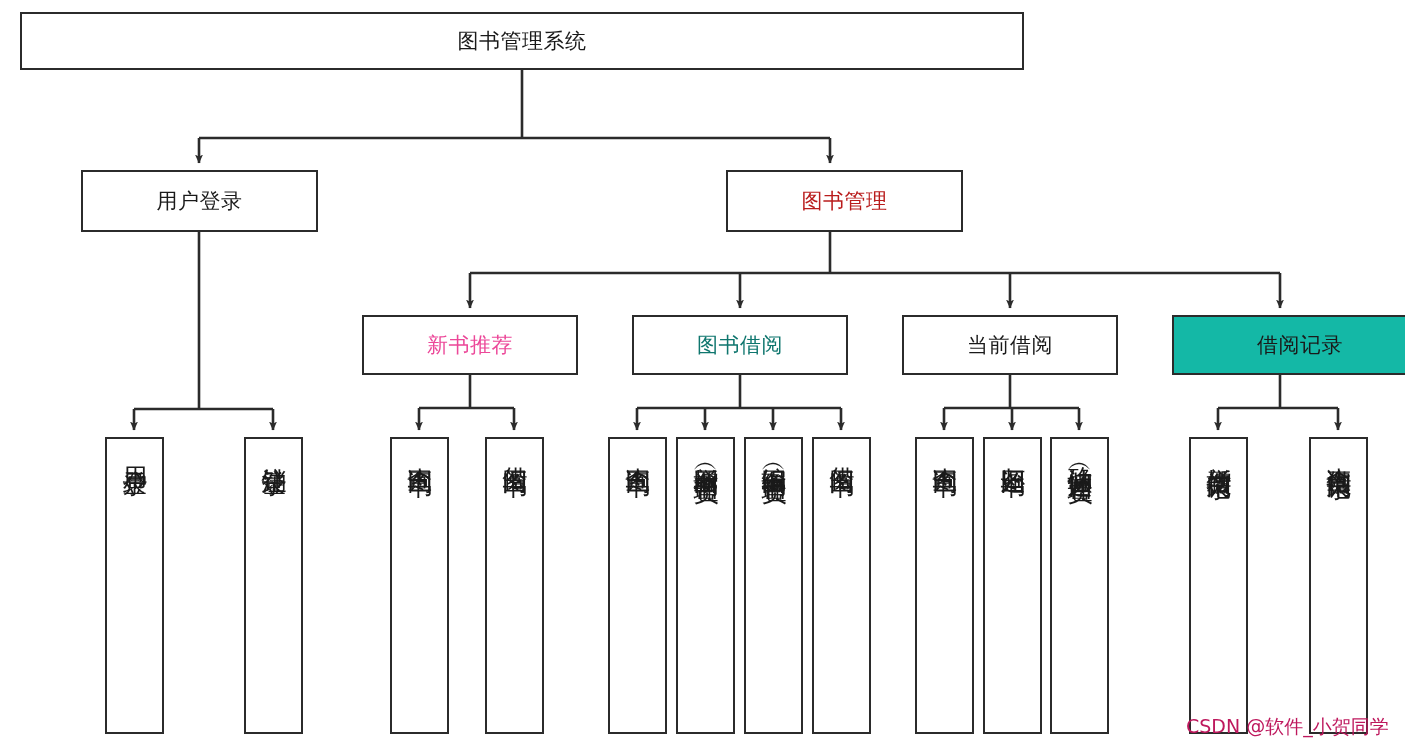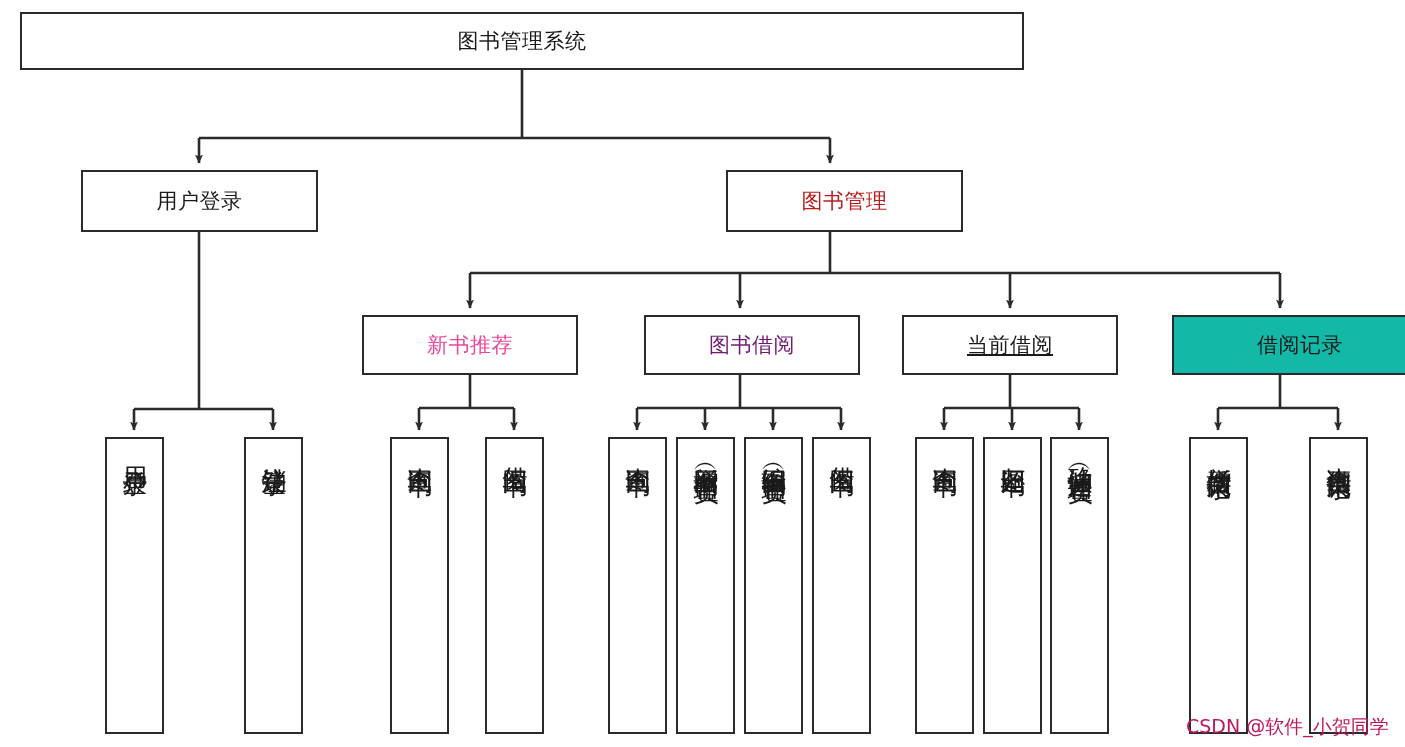--- a/index.html
+++ b/index.html
@@ -130,24 +130,24 @@
   <div class="node horiz" style="left: 81px; top: 170px; width: 237px; height: 62px; border-color: rgb(43, 43, 43); background: rgb(255, 255, 255); color: rgb(26, 26, 26);">
     <span class="node-label">用户登录</span>
   </div>
   <div class="node horiz" style="left: 711px; top: 170px; width: 237px; height: 62px; border-color: rgb(43, 43, 43); background: rgb(255, 255, 255); color: #b91c1c; margin-left: 15px;">
     <span class="node-label">图书管理</span>
   </div>
 
   <div class="node horiz" style="left: 362px; top: 315px; width: 216px; height: 60px; border-color: rgb(43, 43, 43); background: rgb(255, 255, 255); color: #ec4899;">
     <span class="node-label">新书推荐</span>
   </div>
-  <div class="node horiz" style="left: 632px; top: 315px; width: 216px; height: 60px; border-color: rgb(43, 43, 43); background: rgb(255, 255, 255); color: #701a75; margin-left: 12px;">
+  <div class="node horiz" style="left: 632px; top: 315px; width: 216px; height: 60px; border-color: rgb(43, 43, 43); background: rgb(255, 255, 255); color: #0f766e;">
     <span class="node-label">图书借阅</span>
   </div>
-  <div class="node horiz" style="left: 902px; top: 315px; width: 216px; height: 60px; border-color: rgb(43, 43, 43); background: rgb(255, 255, 255); color: rgb(26, 26, 26); text-decoration: underline;">
+  <div class="node horiz" style="left: 902px; top: 315px; width: 216px; height: 60px; border-color: rgb(43, 43, 43); background: rgb(255, 255, 255); color: rgb(26, 26, 26);">
     <span class="node-label">当前借阅</span>
   </div>
   <div class="node horiz" style="left: 1172px; top: 315px; width: 256px; height: 60px; border-color: rgb(43, 43, 43); background: #14b8a6; color: rgb(26, 26, 26);">
     <span class="node-label">借阅记录</span>
   </div>
 
   <div class="node vert" style="left: 105px; top: 437px; width: 59px; height: 297px; border-color: rgb(43, 43, 43); background: rgb(255, 255, 255); color: rgb(26, 26, 26);">
     <span class="node-label">用户登录</span>
   </div>
   <div class="node vert" style="left: 244px; top: 437px; width: 59px; height: 297px; border-color: rgb(43, 43, 43); background: rgb(255, 255, 255); color: rgb(26, 26, 26);">

